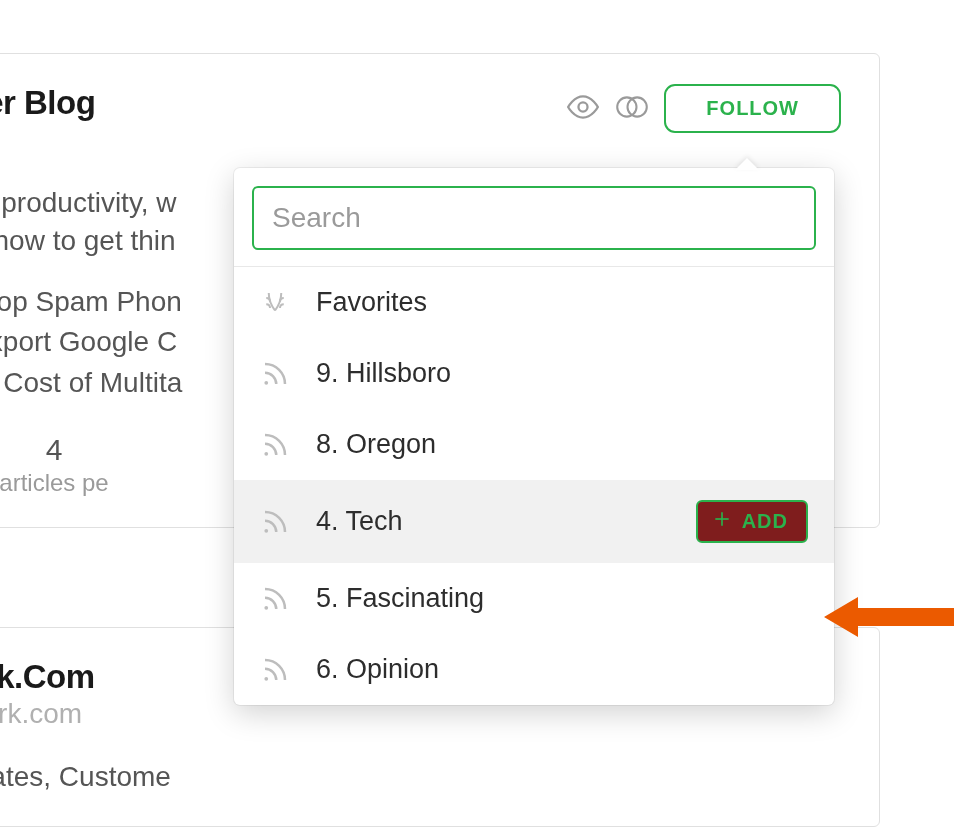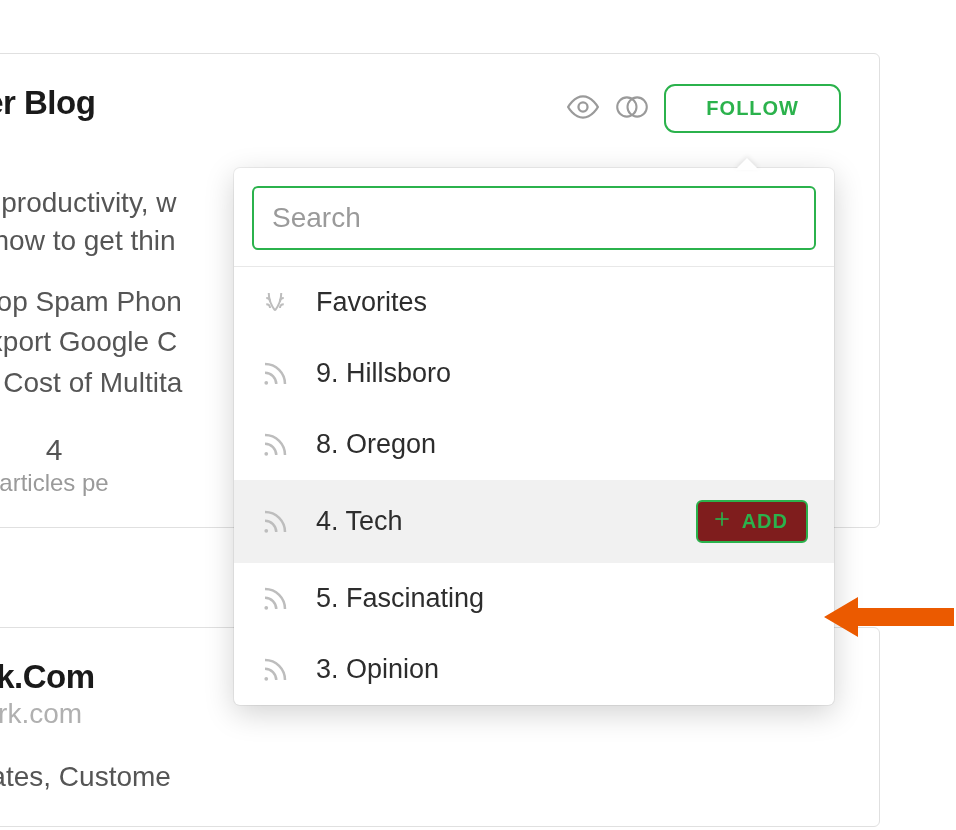--- a/index.html
+++ b/index.html
@@ -311,21 +311,21 @@
     </div>
 
     <div class="feed-item">
       <span class="feed-icon">
         <svg width="30" height="30" viewBox="0 0 24 24" fill="none" stroke="currentColor" stroke-width="2">
           <path d="M4 11a9 9 0 0 1 9 9"></path>
           <path d="M4 4a16 16 0 0 1 16 16"></path>
           <circle cx="5" cy="19" r="1.5" fill="currentColor" stroke="none"></circle>
         </svg>
       </span>
-      <span class="feed-label">3. Opinion</span>
+      <span class="feed-label">6. Opinion</span>
     </div>
 
   </div>
 </div>
 
 <div class="arrow">
   <svg width="130" height="48" viewBox="0 0 130 48">
     <polygon points="0,24 34,4 34,15 130,15 130,33 34,33 34,44" fill="#eb5a00"></polygon>
   </svg>
 </div>

